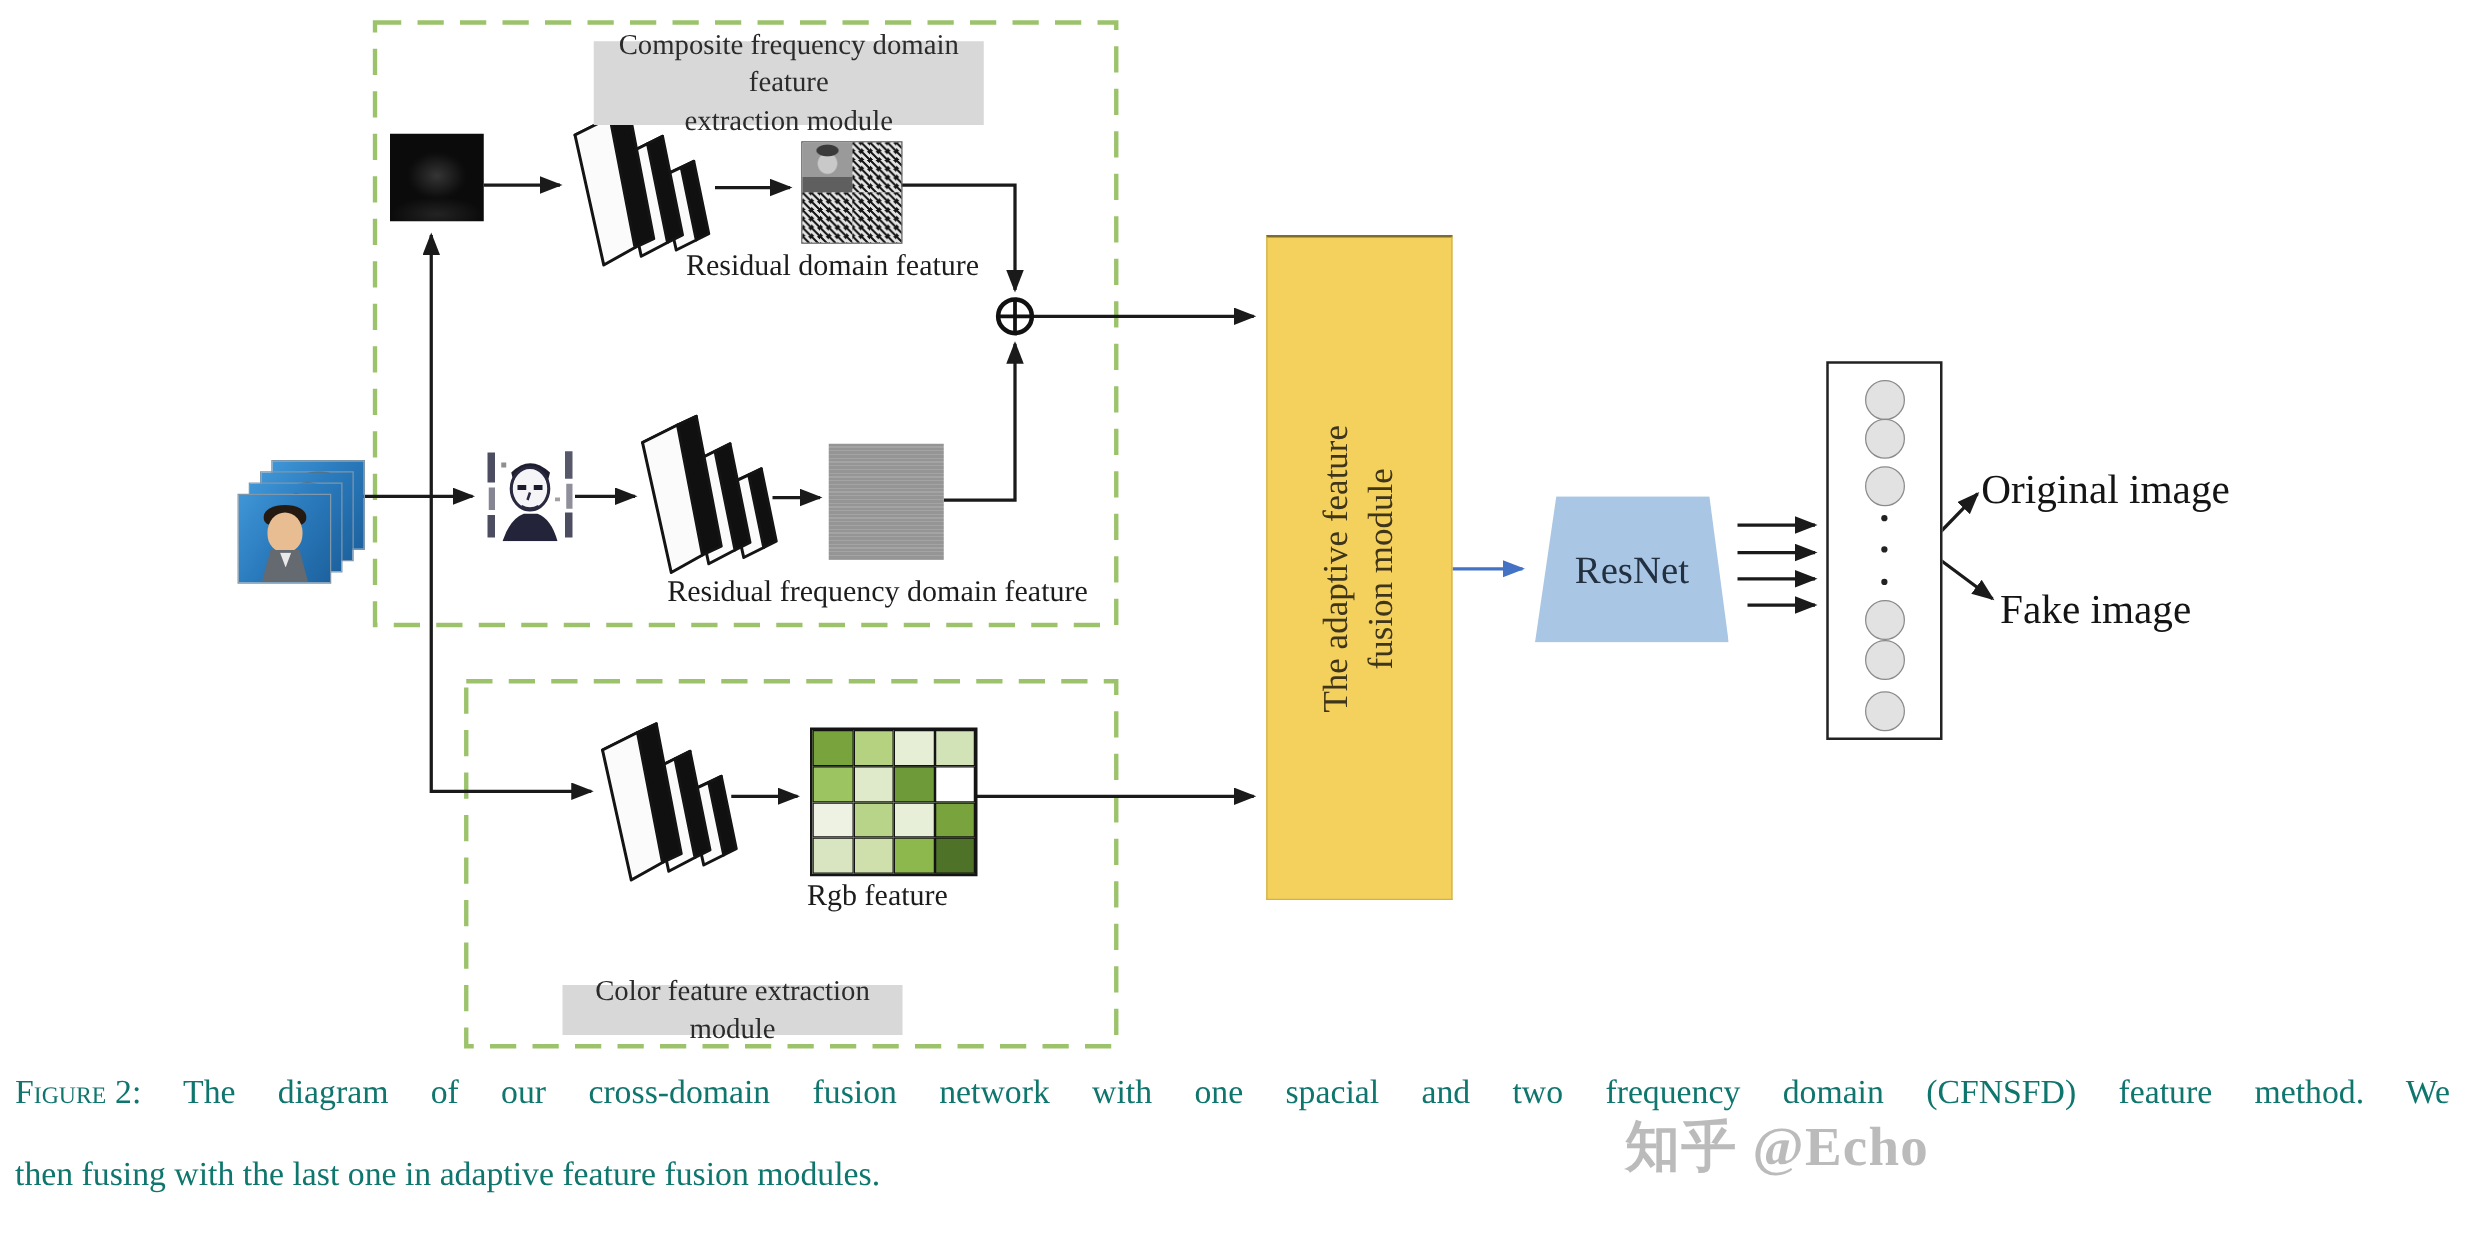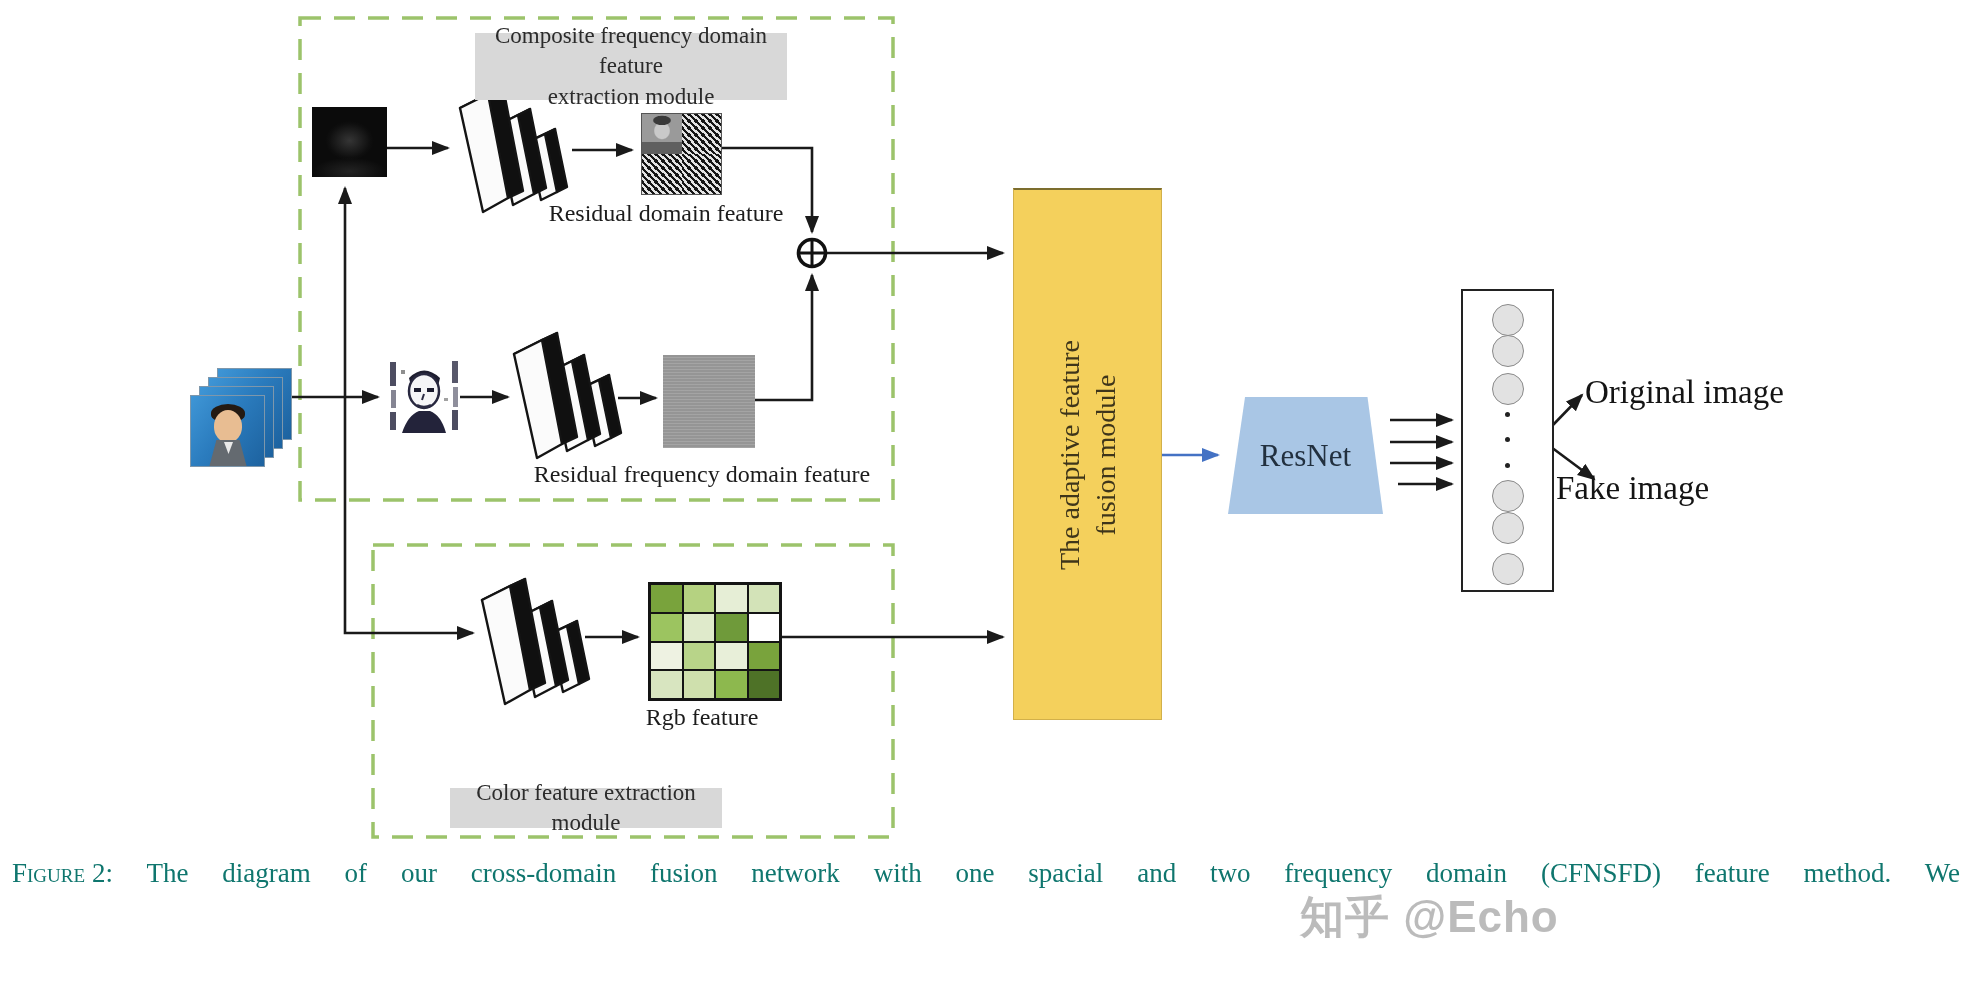--- a/index.html
+++ b/index.html
@@ -63,21 +63,21 @@
   .node-circle{position:absolute;width:30px;height:30px;border-radius:50%;background:#e2e2e2;border:1.5px solid #8a8a8a;}
   .node-dot{position:absolute;width:5px;height:5px;border-radius:50%;background:#222;}
 
   .outlabel{font-size:33px;color:#141414;white-space:nowrap;z-index:3;}
 
   
   .caption-line{position:absolute;left:12px;width:1948px;font-size:27px;line-height:33px;color:#0f766e;z-index:3;}
   .just{text-align:justify;text-align-last:justify;}
   .sc{font-variant:small-caps;margin-right:7px;}
 
-  .watermark{font-family:Liberation Sans, sans-serif;font-size:44px;font-weight:600;letter-spacing:1px;
+  .watermark{font-family:Liberation Serif, serif;font-size:44px;font-weight:600;letter-spacing:1px;
              color:#a9a9a9;opacity:0.78;white-space:nowrap;z-index:5;}
 </style>
 </head>
 <body>
 
 <div id="page">
 
   <svg width="0" height="0" style="position:absolute" aria-hidden="true">
     <defs>
       <g id="convstack">
@@ -253,21 +253,22 @@
       <div class="node-circle" style="left: 29px; top: 82px;"></div>
       <div class="node-dot" style="left: 42px; top: 121px;"></div>
       <div class="node-dot" style="left: 42px; top: 146px;"></div>
       <div class="node-dot" style="left: 42px; top: 172px;"></div>
       <div class="node-circle" style="left: 29px; top: 189px;"></div>
       <div class="node-circle" style="left: 29px; top: 221px;"></div>
       <div class="node-circle" style="left: 29px; top: 262px;"></div>
     </div>
 
   <div class="abs outlabel" style="left:1585px;top:374px;">Original image</div>
-  <div class="abs outlabel" style="left:1556px;top:470px;">Fake image</div>
+  <div class="abs outlabel" style="left:1600px;top:470px;">Fake image</div>
 
   <div class="caption-line just" style="top:857px;">
     <span class="sc">Figure</span><span>2: The diagram of our cross-domain fusion network with one spacial and two frequency domain (CFNSFD) feature method. We</span>
   </div>
+  <div class="caption-line" style="top:923px;">then fusing with the last one in adaptive feature fusion modules.</div>
 
   <div class="abs watermark" style="left:1300px;top:888px;">知乎 @Echo</div>
 
 </div>
 
 </body></html>

